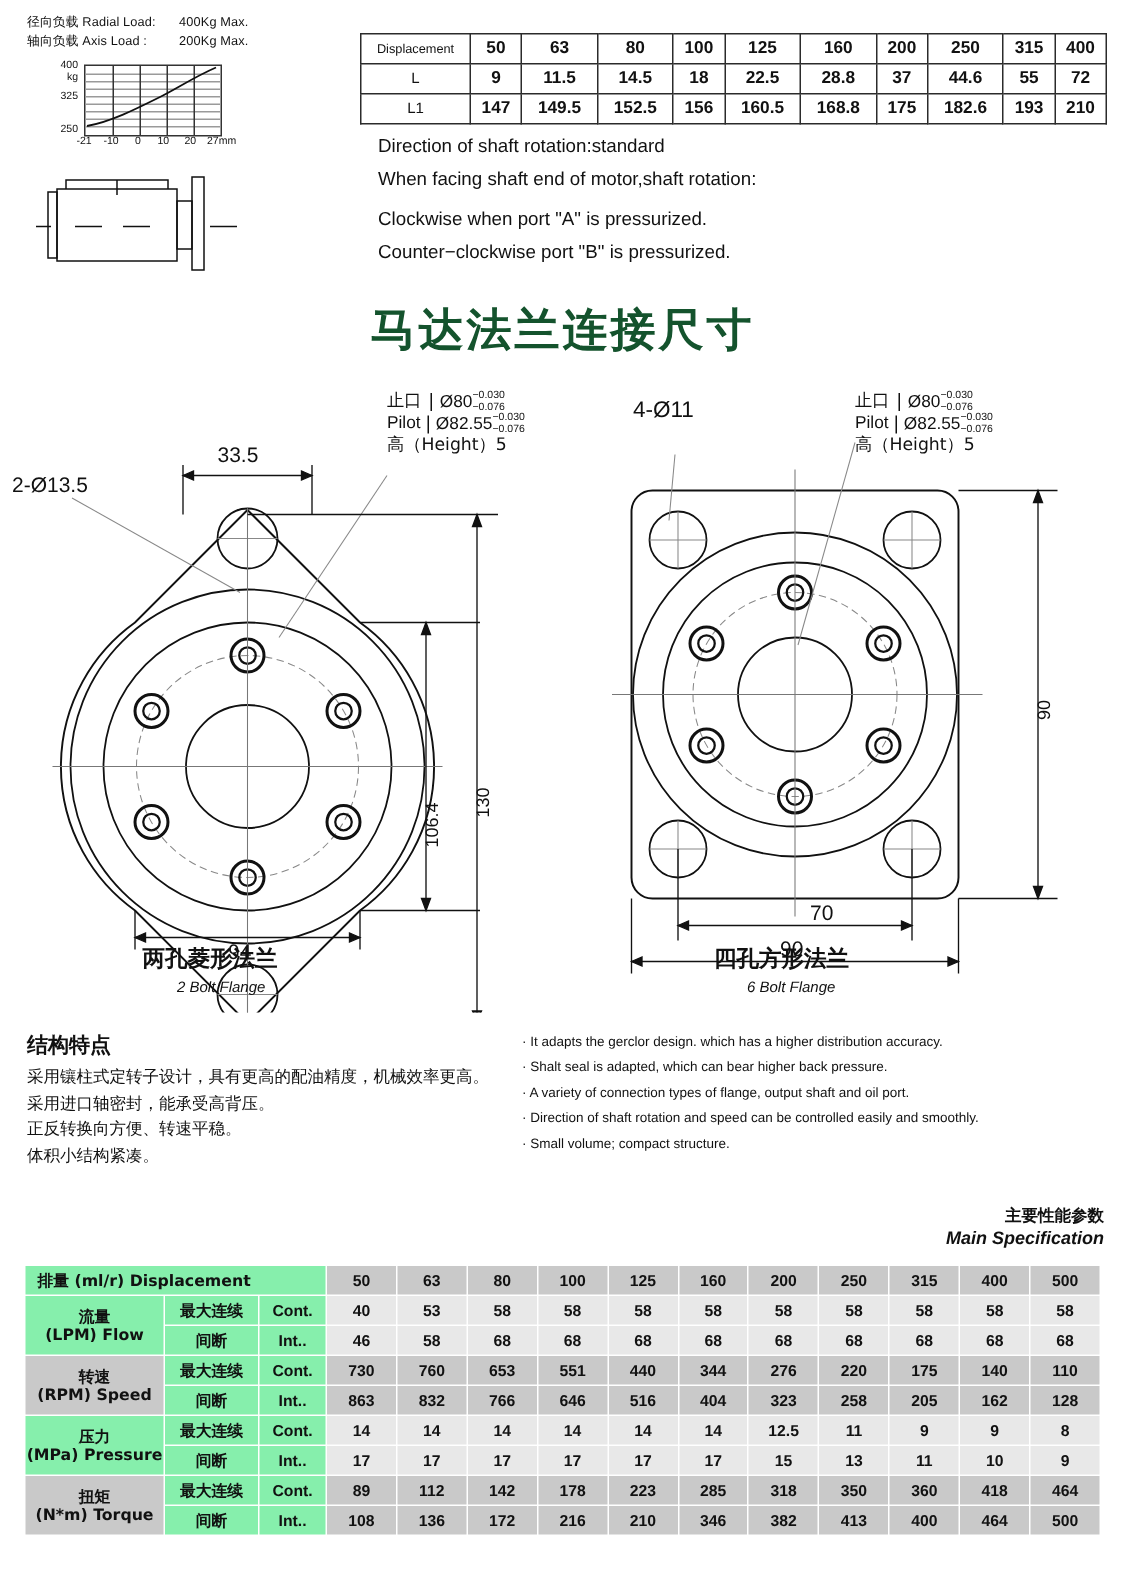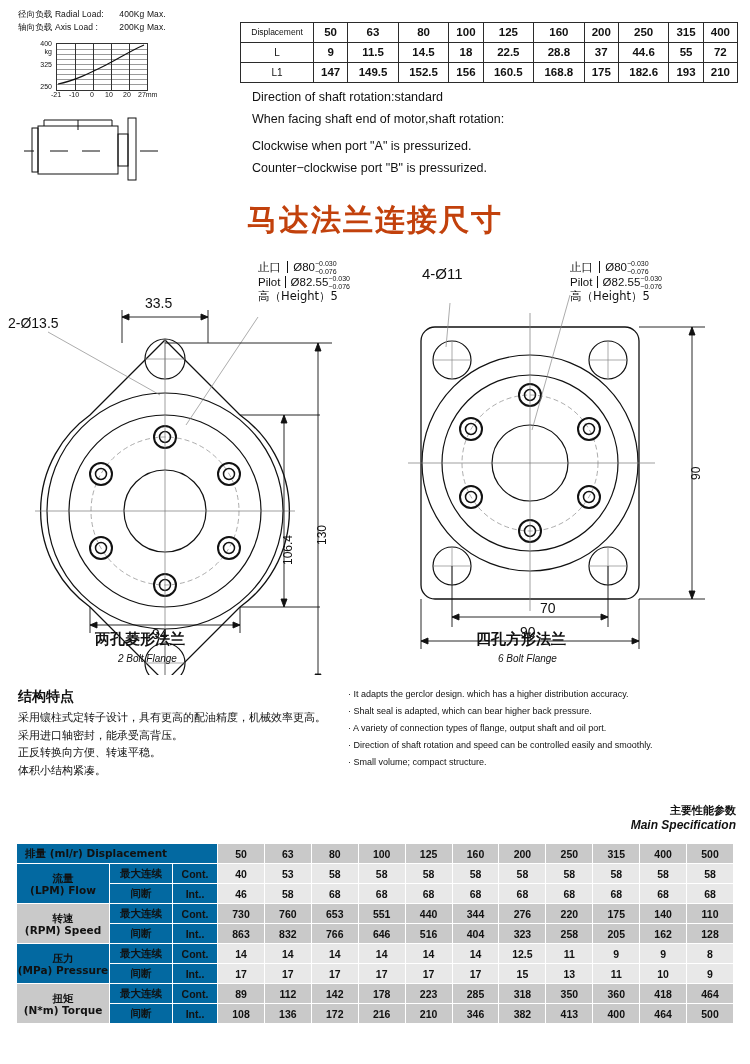--- a/index.html
+++ b/index.html
@@ -40,21 +40,21 @@
   table.t1 td.rh{font-size:10px;font-weight:normal;}
 
   
   #rotation{left:252px;top:86px;width:440px;}
   .rot-l{font-size:12.5px;line-height:22px;color:#111;white-space:nowrap;}
   .rot-gap{height:5px;}
 
   
   #flange-title{left:0;top:200px;width:750px;text-align:center;}
   #flange-title span{
-    font-size:30px;font-weight:bold;color:#c2410c;letter-spacing:2px;
+    font-size:30px;font-weight:bold;color:#14532d;letter-spacing:2px;
     font-family:"DejaVu Sans",sans-serif;
   }
 
   
   #dwg-left{left:0;top:255px;width:380px;height:420px;}
   #dwg-right{left:380px;top:255px;width:370px;height:420px;}
   .dim{position:absolute;font-size:12px;color:#111;white-space:nowrap;font-family:"Liberation Sans",sans-serif;}
   .tolbox{position:absolute;font-size:11.5px;line-height:13px;color:#111;}
   .tolbox .cn{font-family:"DejaVu Sans",sans-serif;}
   .frac{display:inline-block;vertical-align:middle;font-size:7px;line-height:7.5px;text-align:left;}
@@ -77,21 +77,21 @@
   .spec-en{font-size:12px;font-style:italic;font-weight:bold;color:#111;}
 
   #spec-table{left:16px;top:843px;width:718px;}
   table.t2{border-collapse:separate;border-spacing:1px;width:100%;table-layout:fixed;}
   table.t2 td{
     text-align:center;font-size:10.5px;font-weight:bold;color:#111;
     height:19px;padding:0;
   }
   .c-dark{background:#c9c9c9;}
   .c-light{background:#e8e8e8;}
-  .c-mid{background:#0369a1;}
+  .c-mid{background:#86efac;}
   td.lbl-cn{font-family:"DejaVu Sans",sans-serif;font-size:10.5px;line-height:12px;}
   td.sub-cn{font-family:"DejaVu Sans",sans-serif;font-size:10px;text-align:left;padding-left:7px;}
   td.sub-en{font-size:10px;text-align:left;padding-left:2px;}
   .w-lbl{width:92px;}
   .w-s1{width:62px;}
   .w-s2{width:44px;}
 </style>
 </head>
 <body>
 

